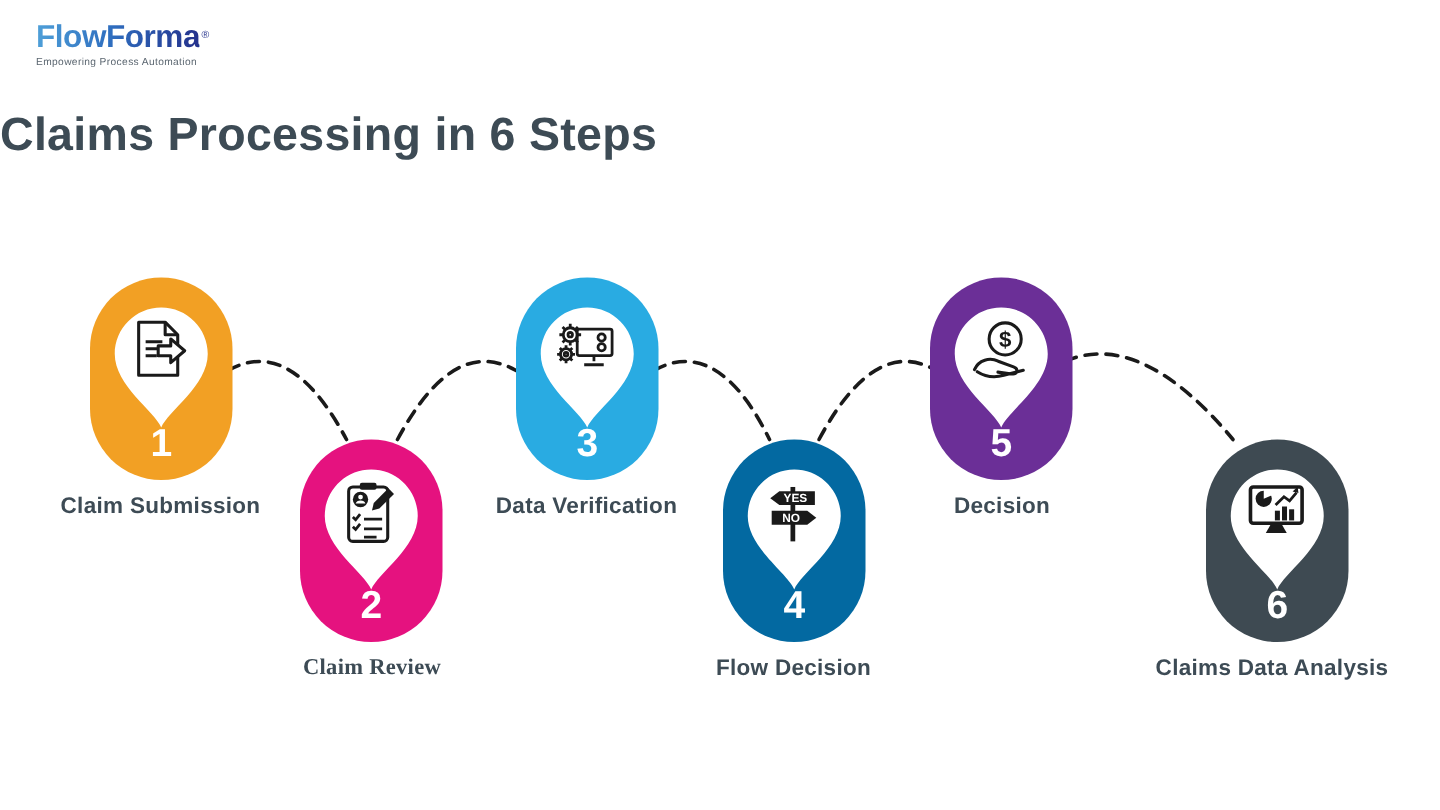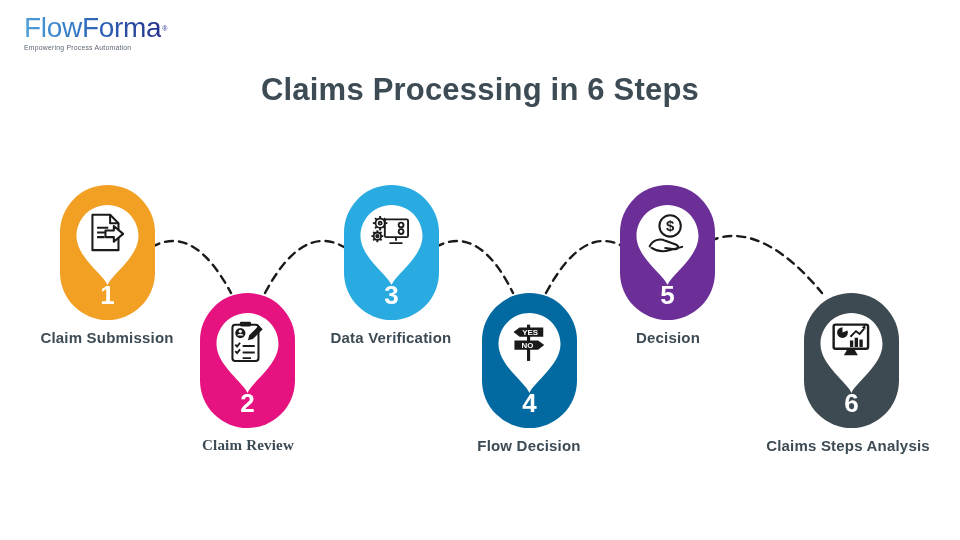--- a/index.html
+++ b/index.html
@@ -3,31 +3,31 @@
 <meta charset="utf-8">
 <style>
   html,body{margin:0;padding:0;}
   body{
     width:960px;height:540px;position:relative;background:#ffffff;
     font-family:"Liberation Sans", sans-serif;overflow:hidden;
   }
   
   .logo{position:absolute;left:24px;top:14px;}
   .logo-word{
-    font-size:28px;font-weight:normal;letter-spacing:-0.3px;line-height:1;
+    font-size:21px;font-weight:bold;letter-spacing:-0.3px;line-height:1;
     background:linear-gradient(90deg,#4E9FD8 0%,#2F6FC0 45%,#24318C 100%);
     -webkit-background-clip:text;background-clip:text;color:transparent;
     display:inline-block;
     text-align:right;
   }
   .logo-tm{font-size:7px;color:#24318C;vertical-align:super;margin-left:1px;}
   .logo-tagline{font-size:6.8px;color:#5B6670;letter-spacing:0.25px;margin-top:2px;}
   
   .page-title{
-    position:absolute;left:0;right:0;top:72px;margin:0;text-align:center;
+    position:absolute;left:0;right:0;top:72px;margin:0;text-align:left;
     font-size:31px;font-weight:bold;color:#3D4B55;letter-spacing:0.2px;
   }
   
   .connectors{position:absolute;left:0;top:0;z-index:1;}
   
   .step{position:absolute;z-index:2;width:95px;}
   .capsule{
     position:relative;width:95px;height:135px;border-radius:48px;background:#999;
   }
   .pin{position:absolute;left:0;top:14px;}
@@ -173,13 +173,13 @@
         <rect x="22.5" y="22" width="3.6" height="7" fill="#1a1a1a"></rect>
         <rect x="27.6" y="19" width="3.6" height="10" fill="#1a1a1a"></rect>
         <rect x="32.7" y="21" width="3.6" height="8" fill="#1a1a1a"></rect>
         <path d="M23,18 l6,-6 4,3 5,-6" fill="none" stroke="#1a1a1a" stroke-width="2"></path>
         <path d="M35.2,8.2 l3.6,-3.4 0.6,4.6 z" fill="#1a1a1a"></path>
       </g>
     </svg>
     <span class="step-number">6</span>
   </div>
 </div>
-<div class="step-label lab-s6">Claims Steps Analysis</div>
+<div class="step-label lab-s6">Claims Data Analysis</div>
 
 </body></html>

